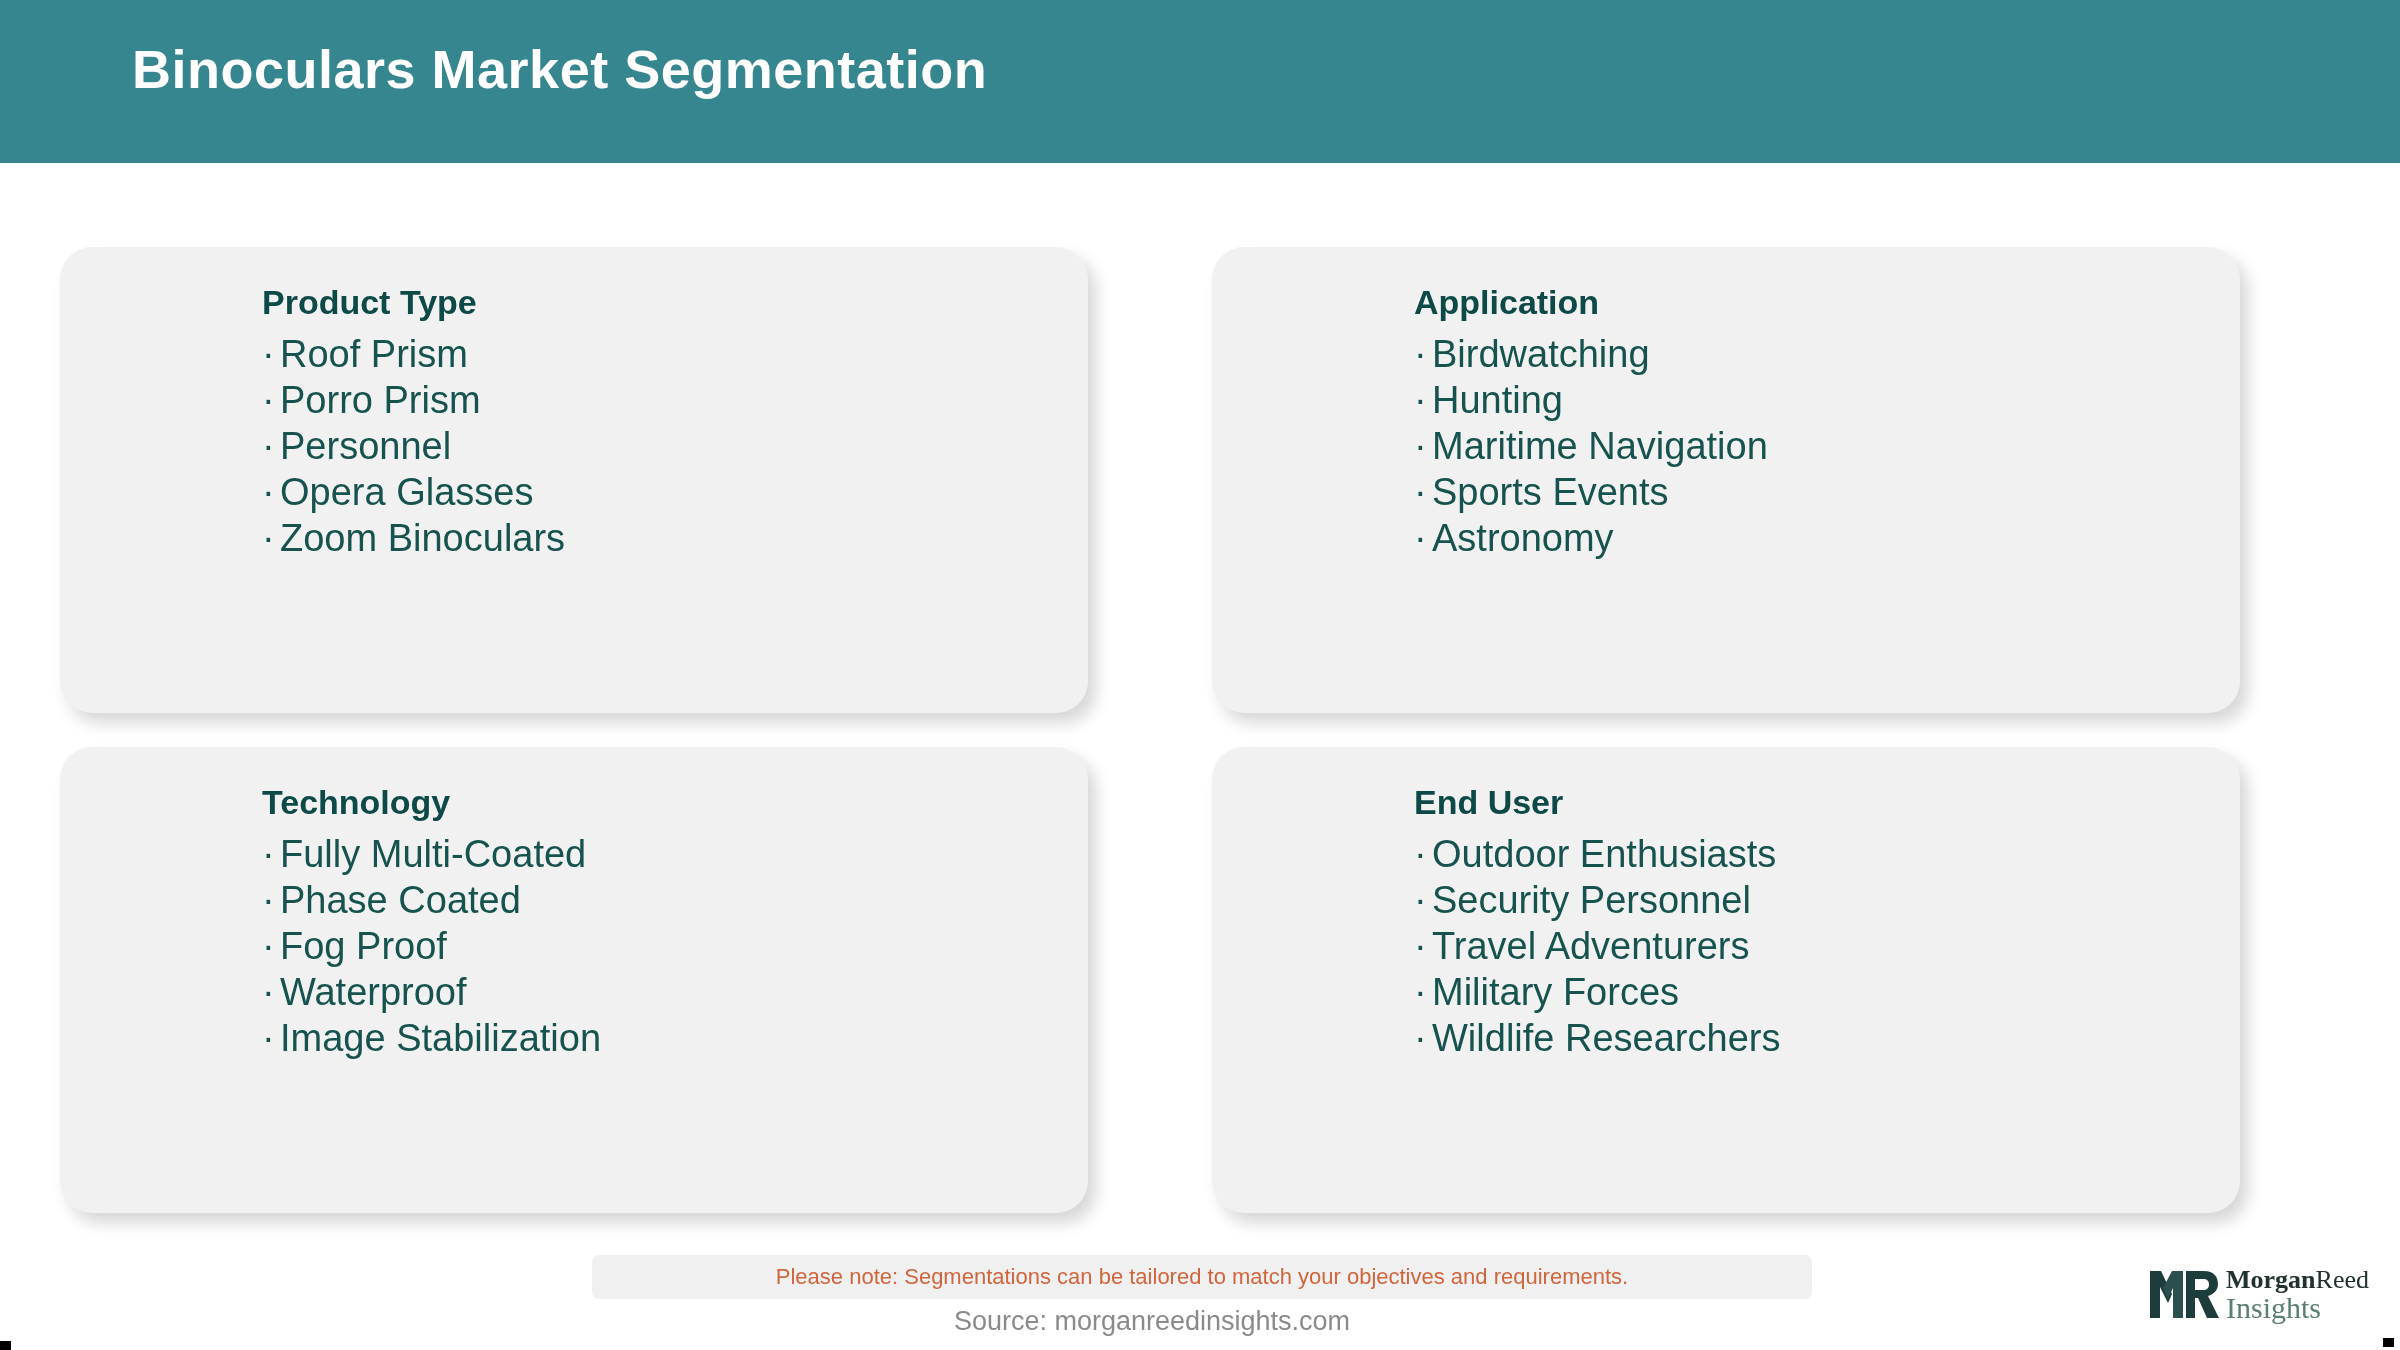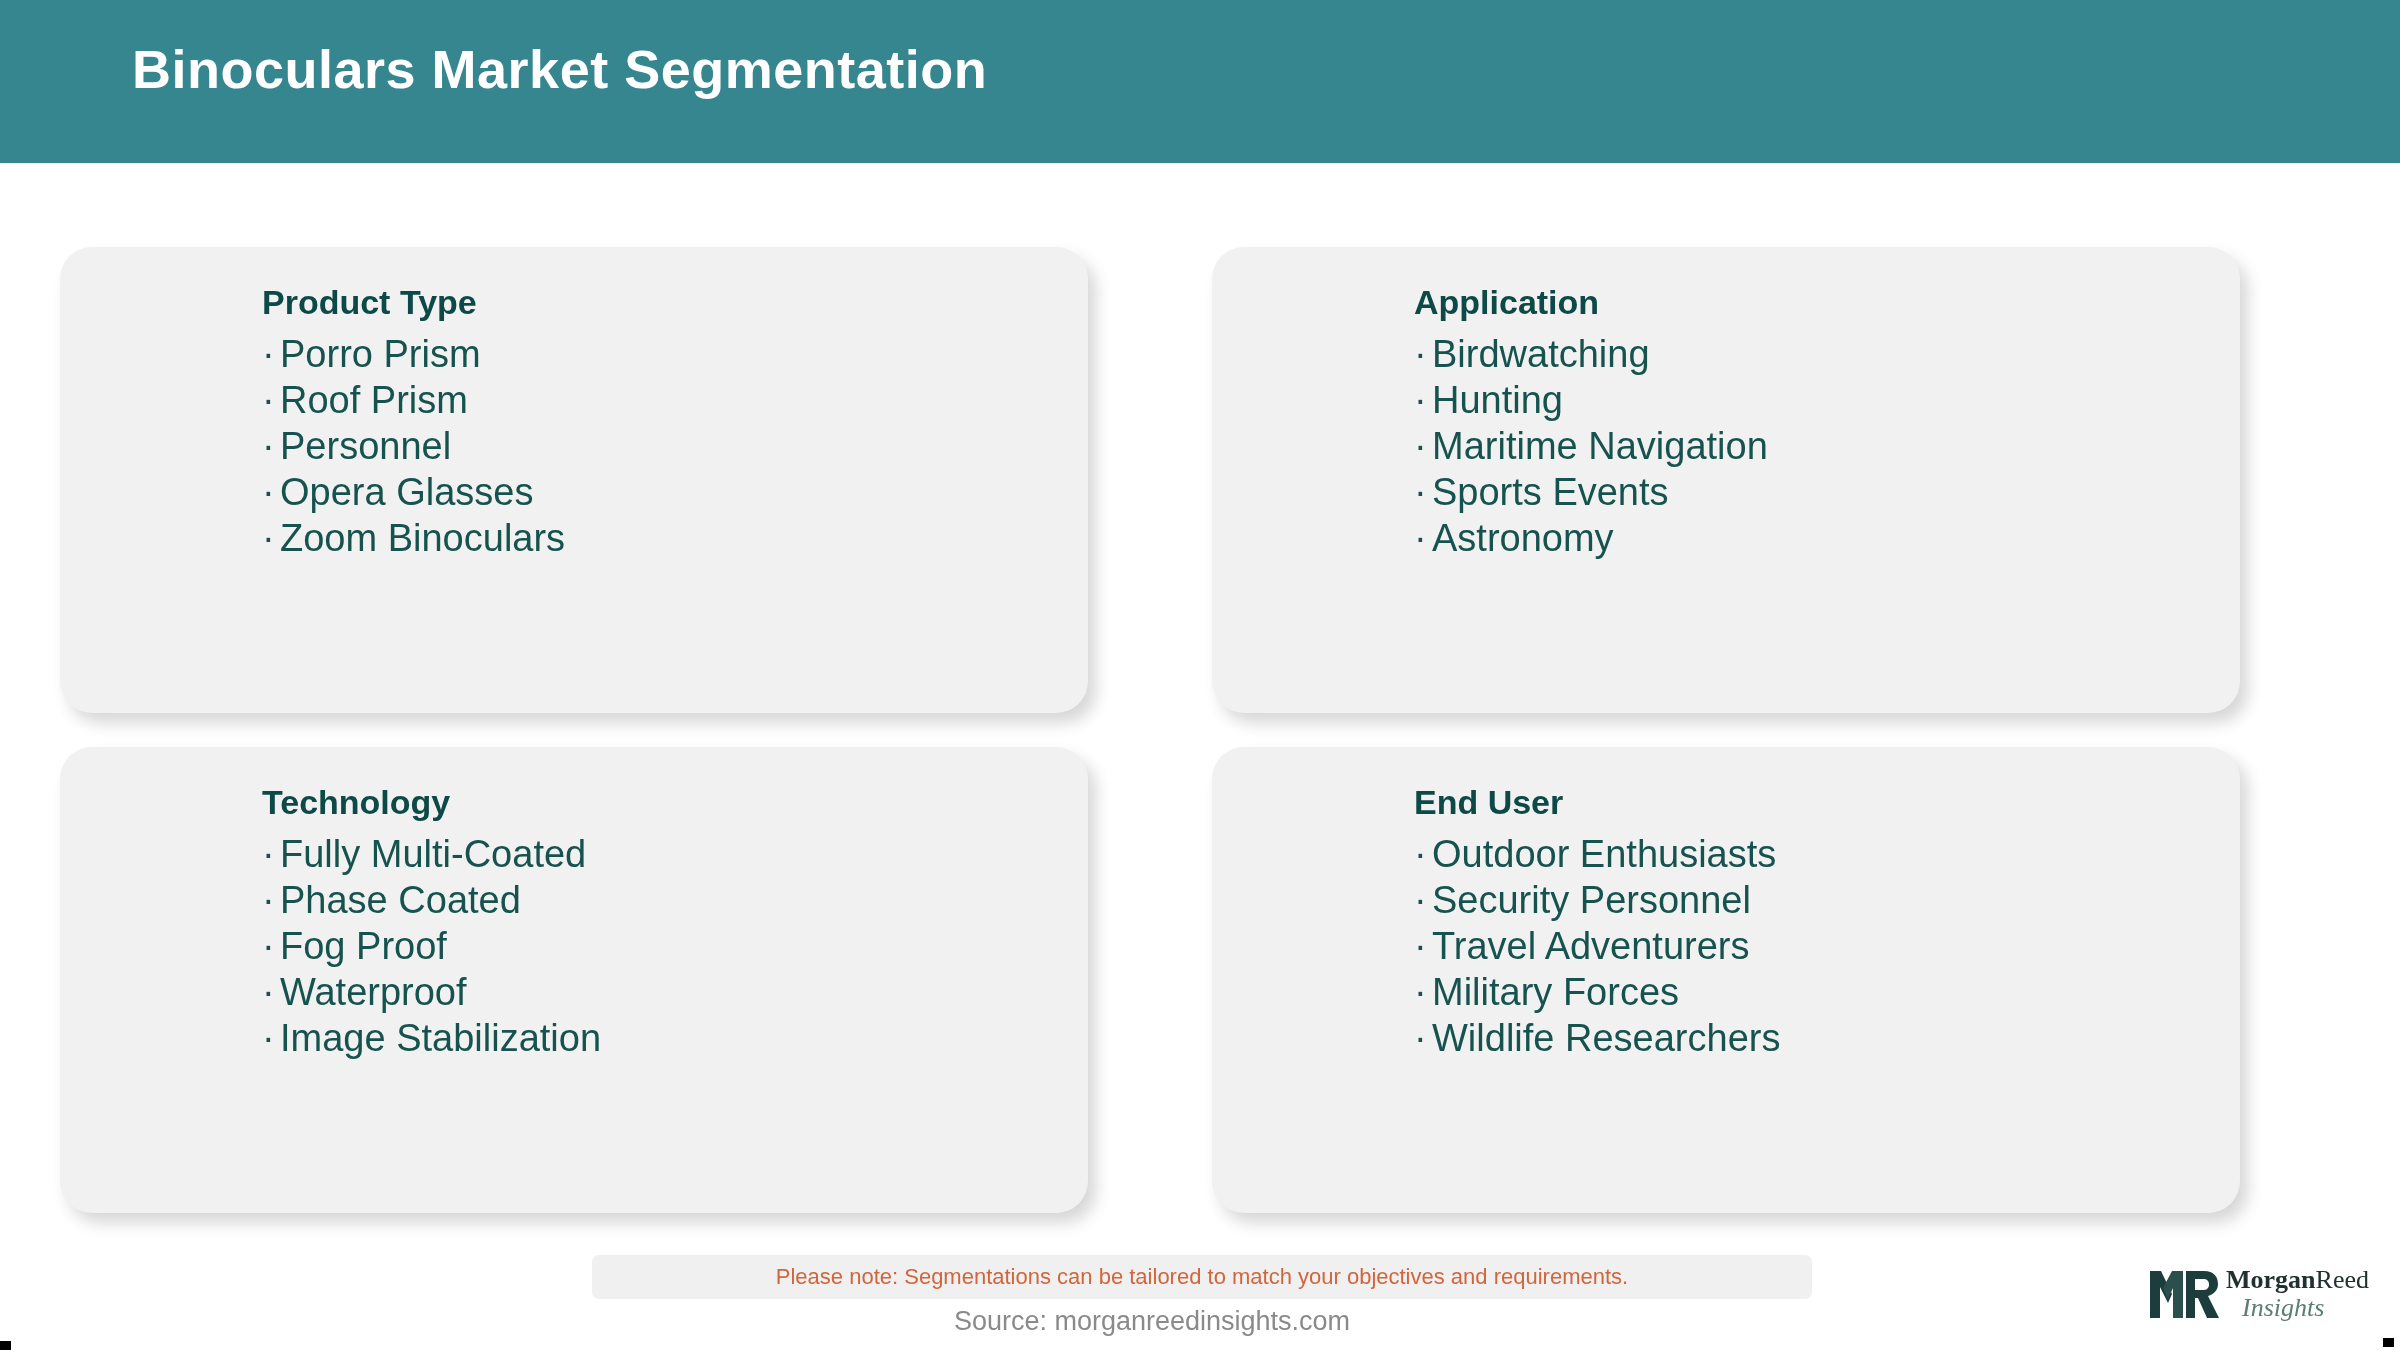--- a/index.html
+++ b/index.html
@@ -150,28 +150,27 @@
     font-family: "Liberation Serif", serif;
     font-size: 26px;
     line-height: 28px;
     color: #20312f;
     white-space: nowrap;
   }
   .logo-line1 .brand-bold { font-weight: bold; }
   .logo-line1 .brand-reg  { font-weight: normal; text-align: center; }
   .logo-line2 {
     position: absolute;
-    left: 16px;
+    left: 0;
     top: 30px;
     font-family: "Liberation Serif", serif;
-    font-size: 26px;
+    font-size: 30px;
     line-height: 28px;
     color: #5a7d74;
     white-space: nowrap;
-    font-style: italic;
   }
 
   
   .corner-mark {
     position: absolute;
     background: #000000;
     width: 11px;
     height: 9px;
   }
   .corner-mark.left  { left: 0px;    top: 1341px; }
@@ -183,22 +182,22 @@
 <div class="header">
   <div class="header-title">Binoculars Market Segmentation</div>
 </div>
 
 <div class="cards">
 
   <div class="card card-0">
     <div class="card-inner">
       <div class="card-title">Product Type</div>
       <ul class="card-list">
+        <li><span class="bullet">·</span><span>Roof Prism</span></li>
         <li><span class="bullet">·</span><span>Porro Prism</span></li>
-        <li><span class="bullet">·</span><span>Roof Prism</span></li>
         <li><span class="bullet">·</span><span>Personnel</span></li>
         <li><span class="bullet">·</span><span>Opera Glasses</span></li>
         <li><span class="bullet">·</span><span>Zoom Binoculars</span></li>
       </ul>
     </div>
   </div>
 
   <div class="card card-1">
     <div class="card-inner">
       <div class="card-title">Application</div>

